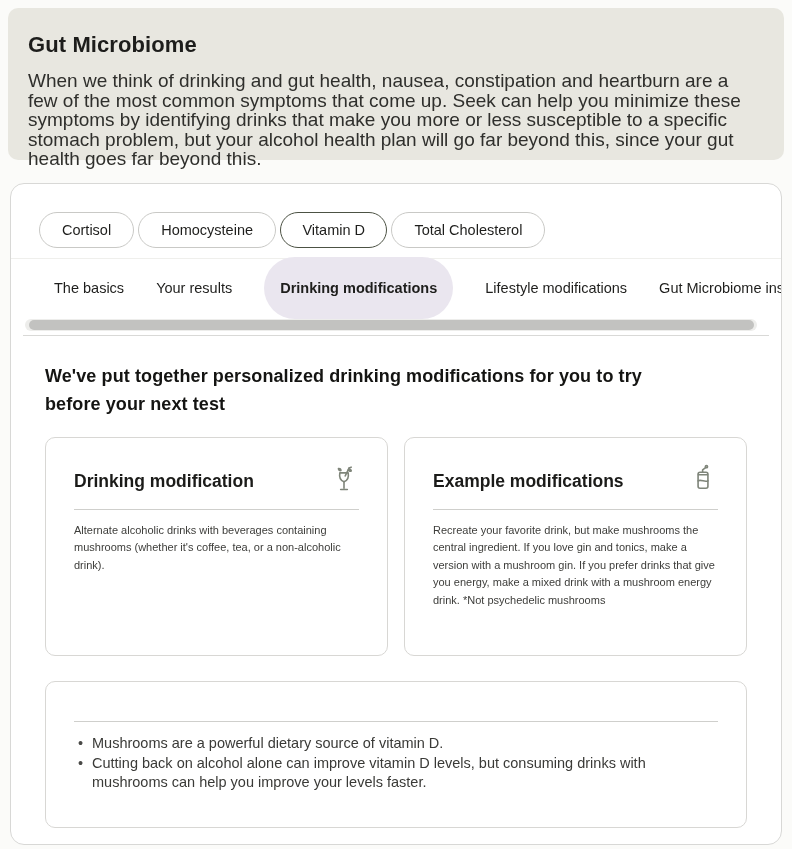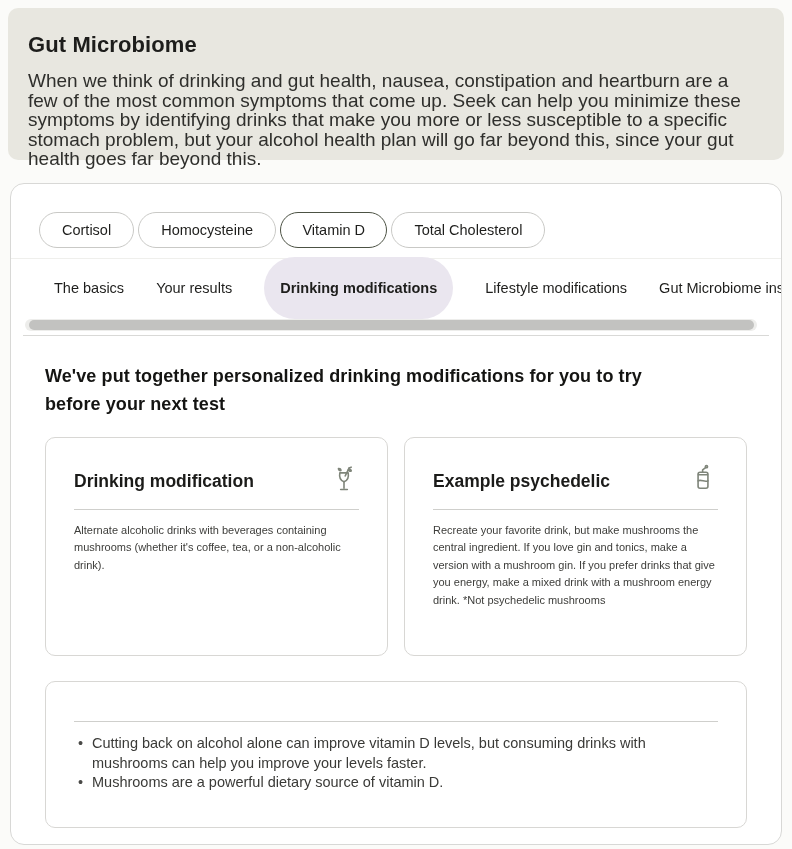--- a/index.html
+++ b/index.html
@@ -229,39 +229,39 @@
               <path d="M17.9 6.5c-1.2.4-2.1-.1-2.3-1.2 1.2-.4 2.1.1 2.3 1.2z"></path>
             </svg>
           </span>
         </div>
         <hr class="card-divider">
         <p class="card-body">Alternate alcoholic drinks with beverages containing mushrooms (whether it's coffee, tea, or a non-alcoholic drink).</p>
       </article>
 
       <article class="card">
         <div class="card-head">
-          <h3>Example psychedelic</h3>
+          <h3>Example modifications</h3>
           <span class="card-icon">
             <svg width="30" height="32" viewBox="0 0 24 26" fill="none" stroke="currentColor" stroke-width="1.3" stroke-linecap="round" stroke-linejoin="round">
               <rect x="8" y="7.5" width="8" height="13" rx="1.6"></rect>
               <line x1="8.3" y1="9.6" x2="15.7" y2="9.6"></line>
               <path d="M8 14.5c2.6-1.4 5.4 1.4 8 0"></path>
               <path d="M11.7 7.3V5.6l2.4-1.8"></path>
               <circle cx="14.8" cy="3" r="0.9"></circle>
             </svg>
           </span>
         </div>
         <hr class="card-divider">
         <p class="card-body">Recreate your favorite drink, but make mushrooms the central ingredient. If you love gin and tonics, make a version with a mushroom gin. If you prefer drinks that give you energy, make a mixed drink with a mushroom energy drink. *Not psychedelic mushrooms</p>
       </article>
 
     </div>
 
     <article class="card science">
       <hr class="card-divider">
       <ul>
+        <li>Mushrooms are a powerful dietary source of vitamin D.</li>
         <li>Cutting back on alcohol alone can improve vitamin D levels, but consuming drinks with mushrooms can help you improve your levels faster.</li>
-        <li>Mushrooms are a powerful dietary source of vitamin D.</li>
       </ul>
     </article>
 
   </div>
 </section>
 
 </body></html>

